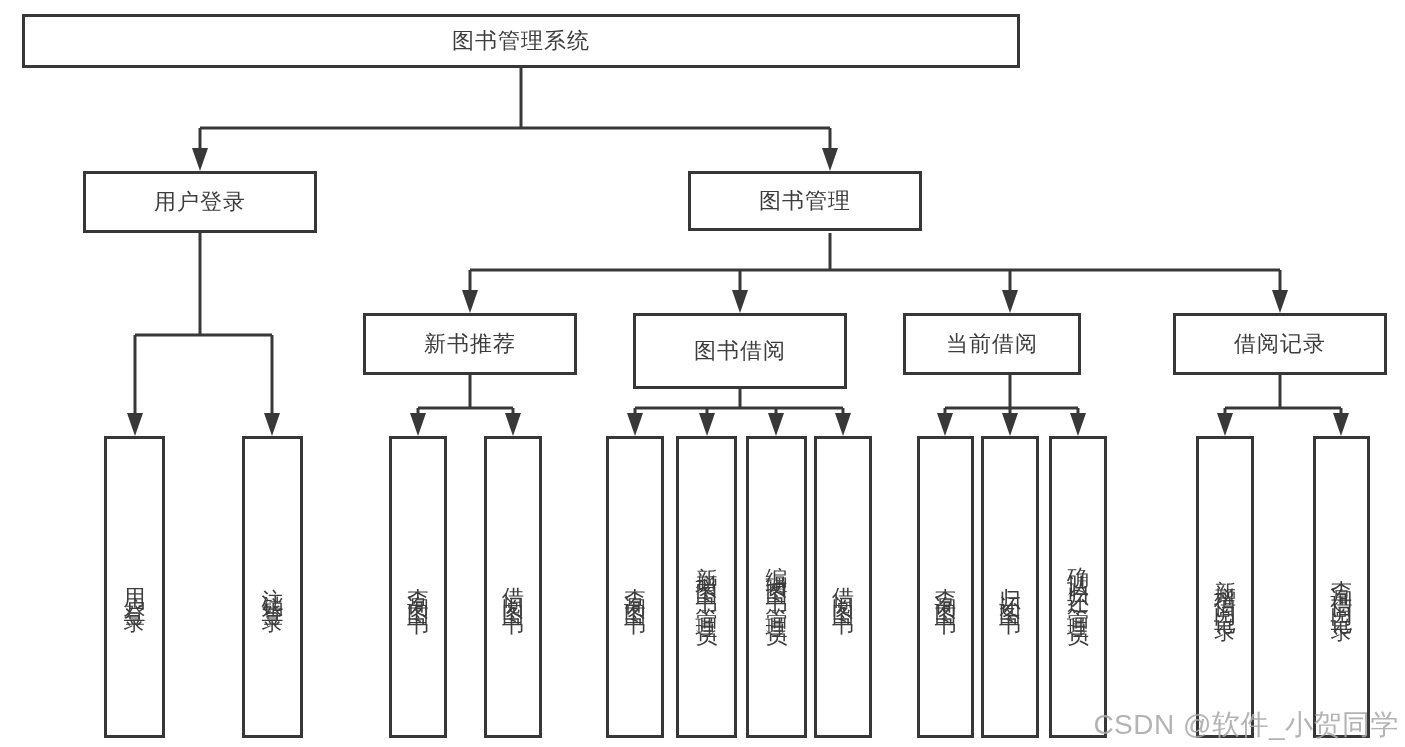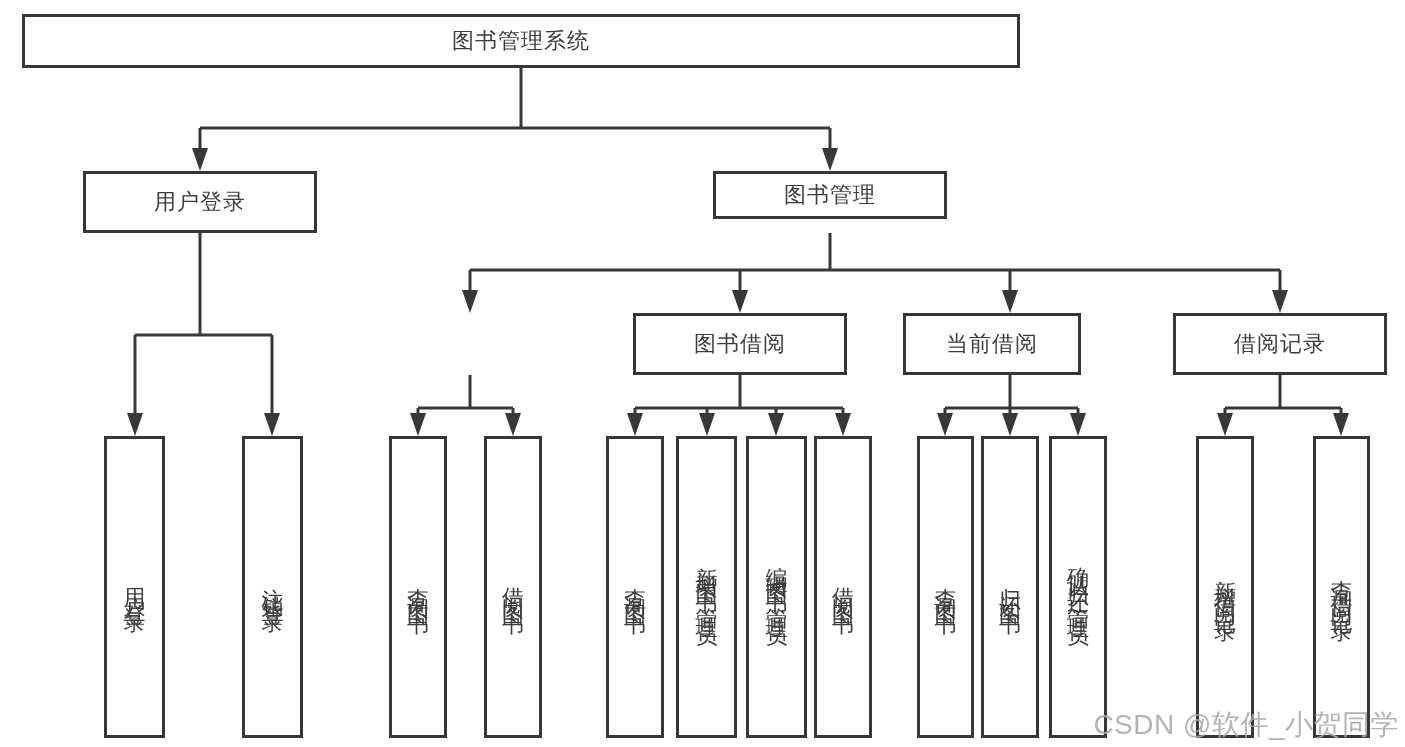--- a/index.html
+++ b/index.html
@@ -100,25 +100,28 @@
     </g>
   </svg>
 
   <div class="box hnode" style="left:22px;top:14px;width:998px;height:54px">
     <span>图书管理系统</span>
   </div>
 
   <div class="box hnode" style="left:83px;top:171px;width:234px;height:62px">
     <span>用户登录</span>
   </div>
-  <div class="box hnode" style="left:713px;top:171px;width:234px;height:48px">
+  <div class="box hnode" style="left:688px;top:171px;width:234px;height:60px">
     <span>图书管理</span>
   </div>
 
-  <div class="box hnode" style="left:633px;top:313px;width:214px;height:62px">
+  <div class="box hnode" style="left:363px;top:313px;width:214px;height:62px">
+    <span>新书推荐</span>
+  </div>
+  <div class="box hnode" style="left:633px;top:313px;width:214px;height:76px">
     <span>图书借阅</span>
   </div>
   <div class="box hnode" style="left:903px;top:313px;width:178px;height:62px">
     <span>当前借阅</span>
   </div>
   <div class="box hnode" style="left:1173px;top:313px;width:214px;height:62px">
     <span>借阅记录</span>
   </div>
 
   <div class="box leaf" style="left:104px;top:436px;width:61px;height:302px">

